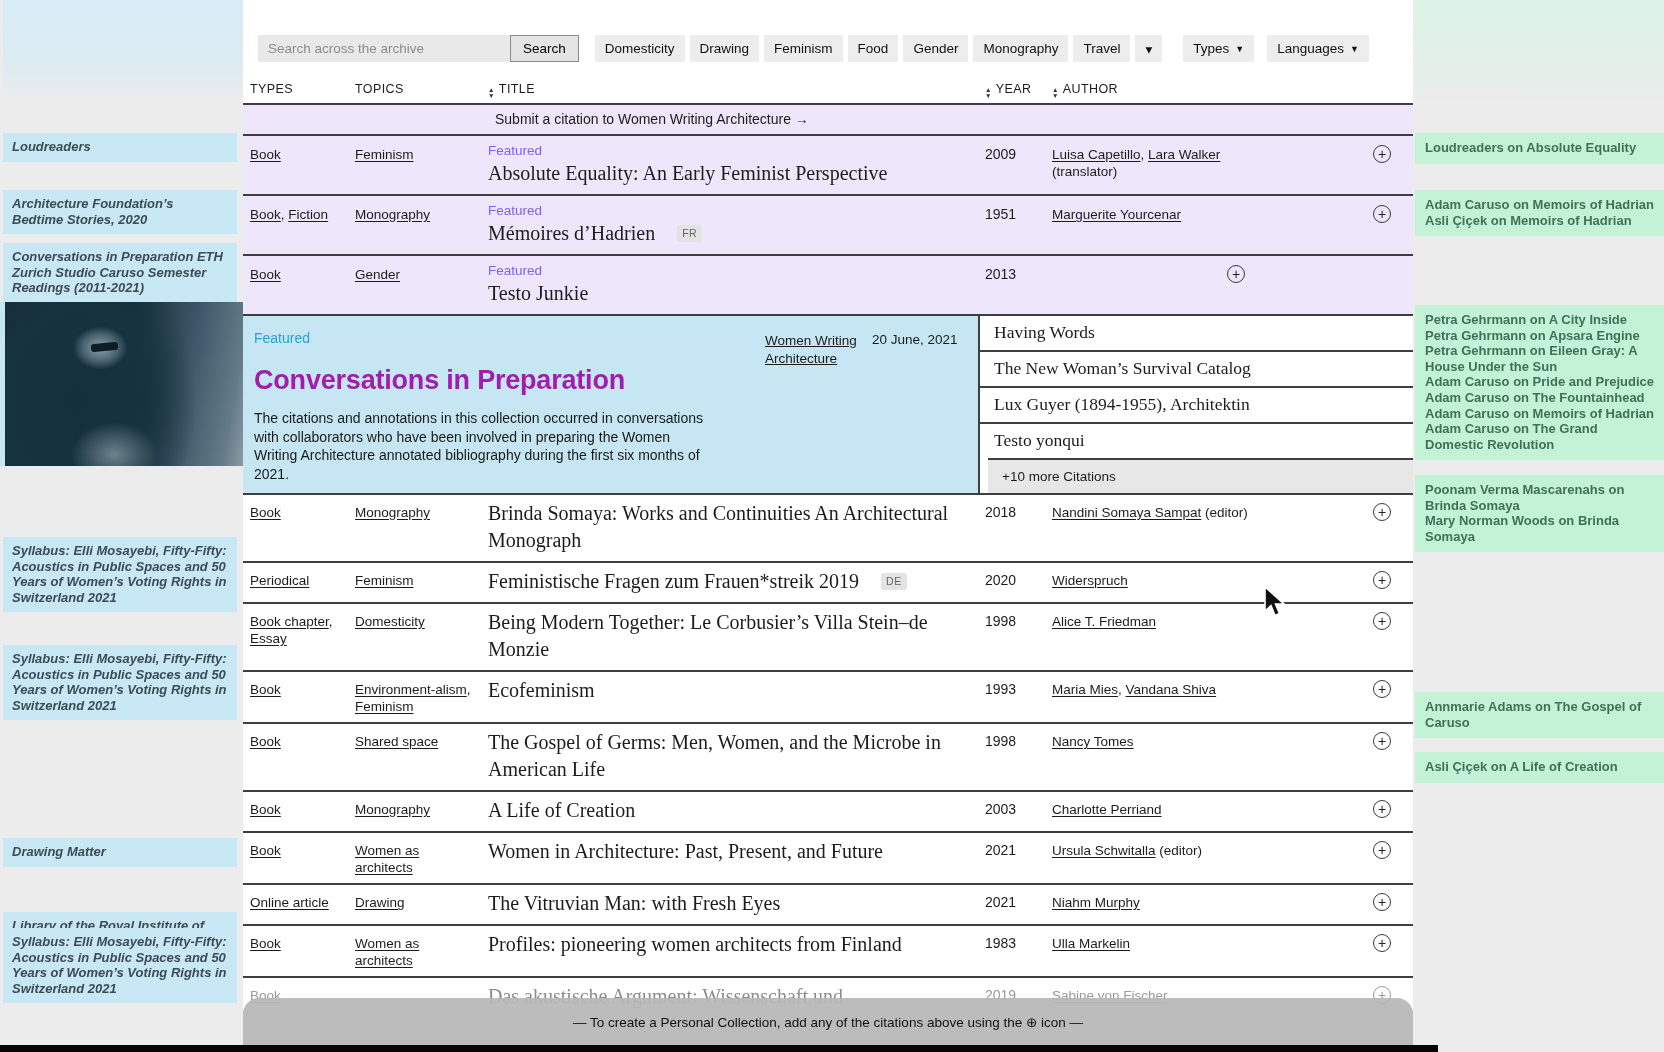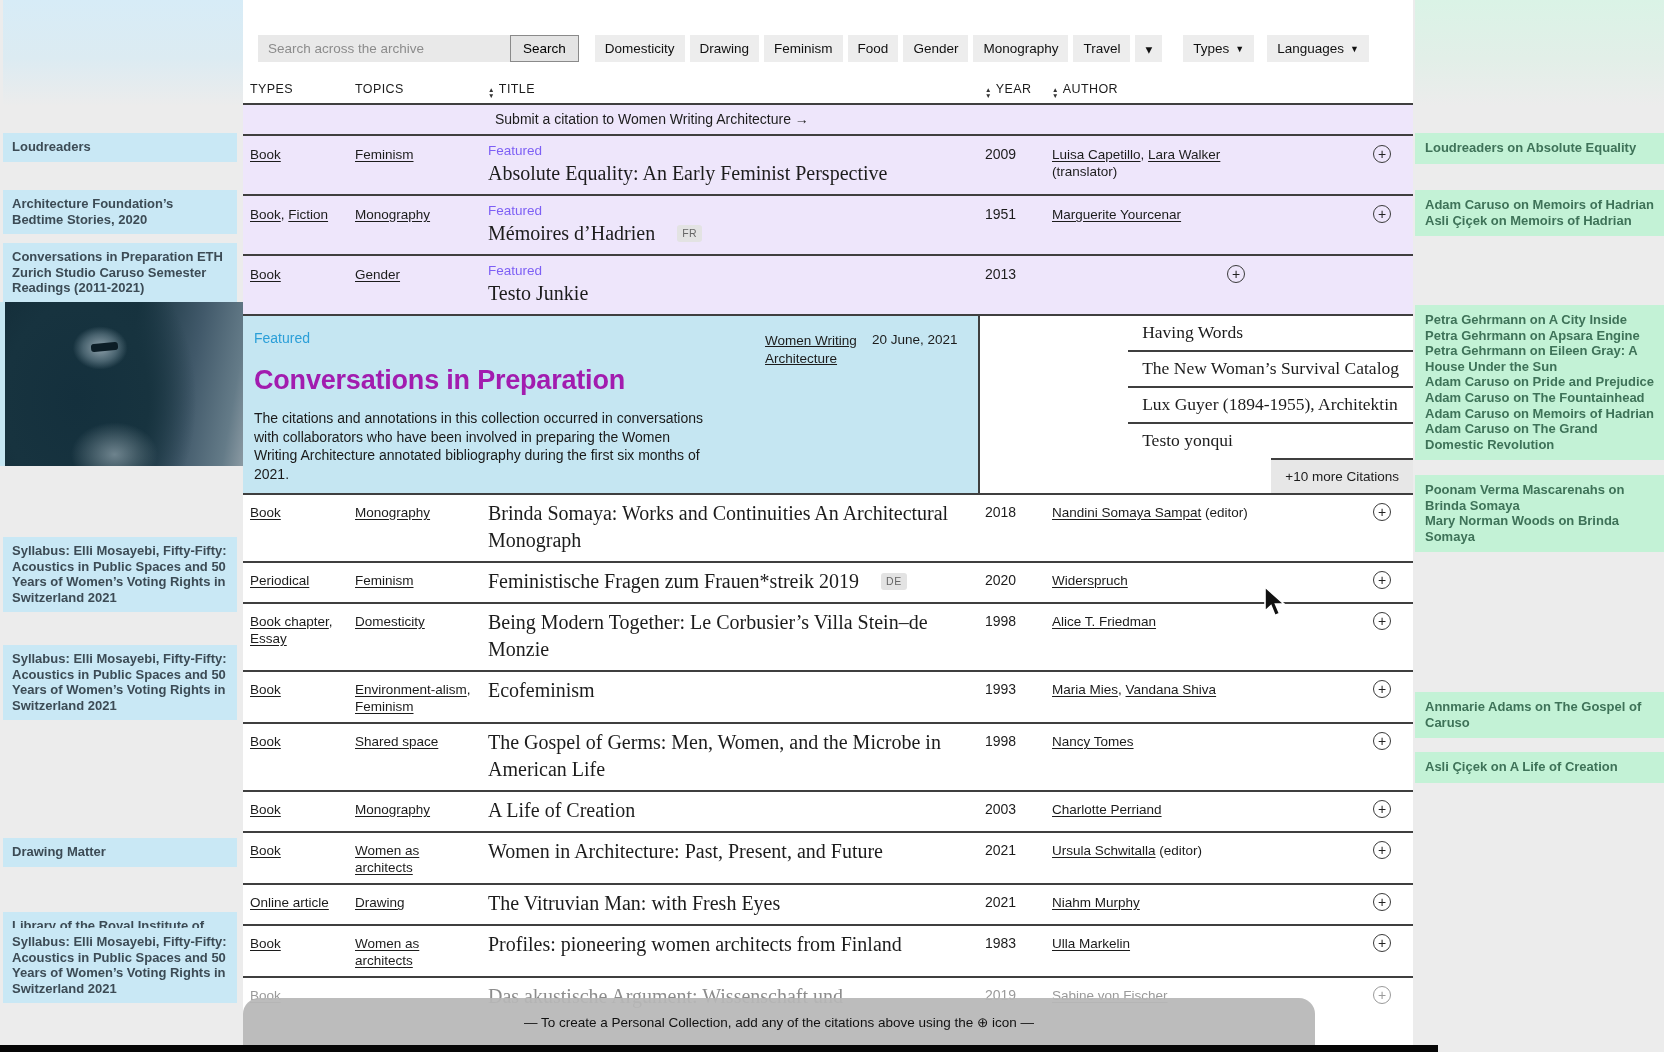--- a/index.html
+++ b/index.html
@@ -1,21 +1,21 @@
 <!DOCTYPE html>
 <html style="--accent-purple: #7d5ff5; --accent-blue: #2b9fd8; --featured-row-bg: #eee6fb; --collection-band-bg: #c5e6f2; --sidebar-item-bg: #c9e8f5; --annotation-bg: #c3f2d6; --annotation-text: #3e7258; --sidebar-bg: #ececec;"><head>
 <meta charset="utf-8">
 <style>
   * { margin:0; padding:0; box-sizing:border-box; }
   html,body { width:1664px; height:1052px; overflow:hidden; }
   body { position:relative; background:#ececec; font-family:"Liberation Sans",sans-serif; color:#1c1c1c; }
 
   
   .left-sidebar { position:absolute; left:0; top:0; width:192px; height:100%;
-    background:var(--sidebar-bg,#ececec); }
+    background:var(--sidebar-bg,#ececec);font-style:italic; }
   .grad-blue { position:absolute; left:3px; top:0; width:240px; height:106px;
     background:linear-gradient(180deg,#d7ecf7 0%,#dcebf2 55%,#ececec 100%); }
   .side-item { position:absolute; left:3px; width:234px;
     background:var(--sidebar-item-bg,#c9e8f5); color:#3c4b55;
     font-size:13px; line-height:15.5px; font-weight:700; padding:6px 9px 7px; cursor:pointer; }
   .thumb { position:absolute; left:0; top:302px; width:243px; height:164px;
     background:var(--collection-band-bg,#c5e6f2); }
   .thumb-img { position:absolute; left:5px; top:0; width:238px; height:164px;
     background:
       radial-gradient(38px 30px at 40% 28%, rgba(150,168,178,.95) 0%, rgba(95,120,132,.7) 45%, rgba(0,0,0,0) 72%),
@@ -88,28 +88,28 @@
     background:var(--collection-band-bg,#c5e6f2); }
   .band-left { width:735px; position:relative; padding:13px 0 0 11px; }
   .band-feat { font-size:14px; line-height:19px; color:var(--accent-blue,#2b9fd8); }
   .band-title { font-size:27px; line-height:34px; font-weight:600; color:#a21caf;
     margin-top:15px; letter-spacing:-.2px; cursor:pointer; }
   .band-desc { width:458px; font-size:14px; line-height:18.5px; margin-top:12px; color:#1a1a1a; }
   .band-link { position:absolute; left:522px; top:16px; width:100px;
     font-size:13.5px; line-height:17.5px; text-decoration:underline; cursor:pointer; }
   .band-date { position:absolute; left:629px; top:16px; font-size:13.5px; }
   .band-cits { flex:1; background:#fff; border-left:2px solid #3f3f3f;
-    display:flex; flex-direction:column;align-items:flex-end; }
+    display:flex; flex-direction:column; }
   .cit-row { padding:6px 14px 7px; font-family:"Liberation Serif",serif;
     font-size:17.5px; line-height:21px; border-top:2px solid #3f3f3f; cursor:pointer; }
   #cit-rows .cit-row:first-child { border-top:none; }
   .cit-more { margin-top:auto; background:#e7e7e7; border-top:2px solid #3f3f3f;
-    font-size:13.5px; line-height:17px; padding:8px 14px; cursor:pointer; }
-
-  .bottom-bar { position:absolute; left:0; top:998px; width:1072px; bottom:0;
+    font-size:13.5px; line-height:17px; padding:8px 14px; cursor:pointer;margin-left:8px; }
+
+  .bottom-bar { position:absolute; left:0; top:998px; width:1170px; bottom:0;
     background:rgba(183,183,183,.93); border-radius:16px 16px 0 0;
     text-align:center; padding-top:16px; font-size:13.5px; color:#111; z-index:20; }
 
   .black-strip { position:absolute; left:0; bottom:0; width:1438px; height:7px;
     background:#060606; z-index:30; }
   .cursor { position:absolute; left:1263px; top:586px; z-index:50; pointer-events:none; }
 </style>
 </head>
 <body>
 

